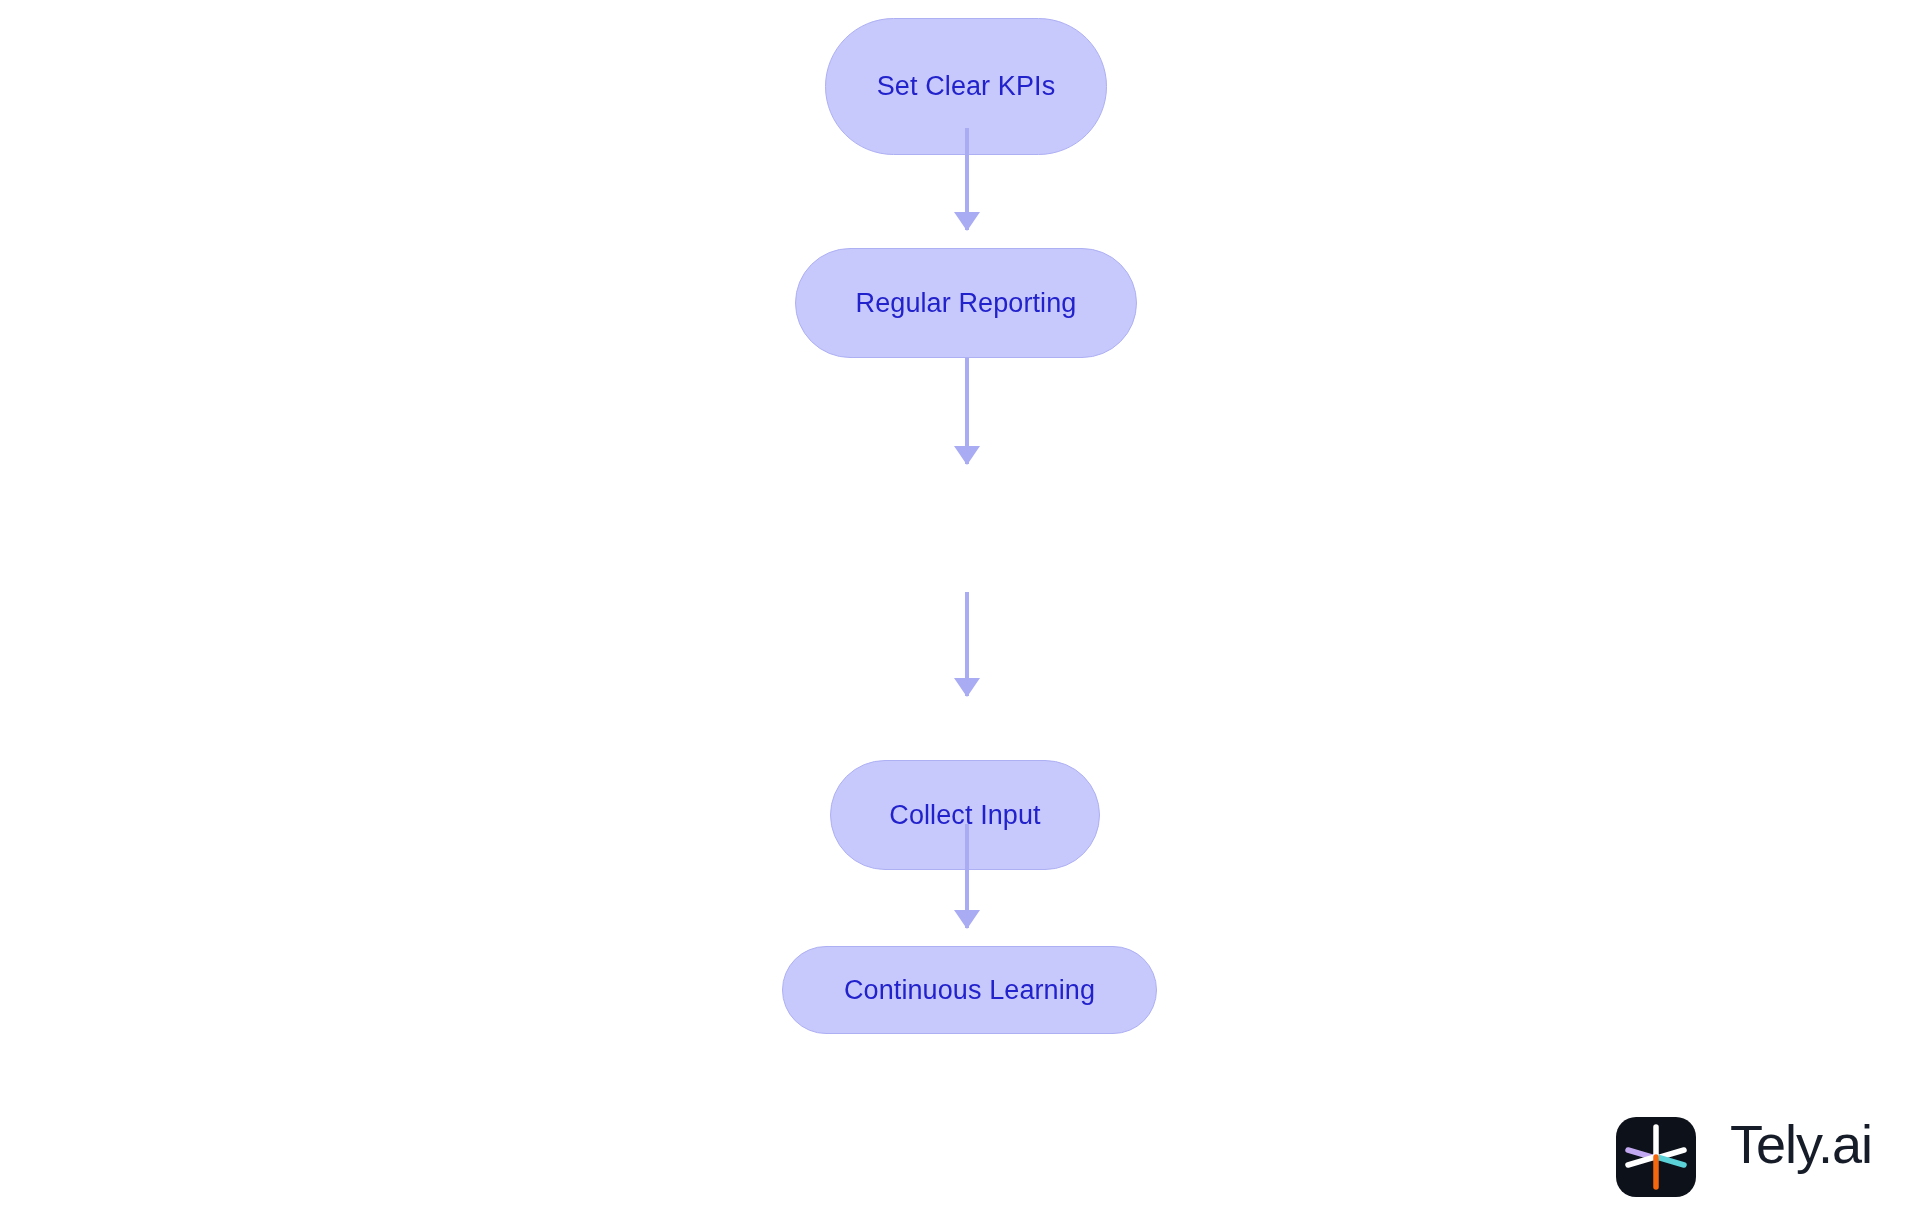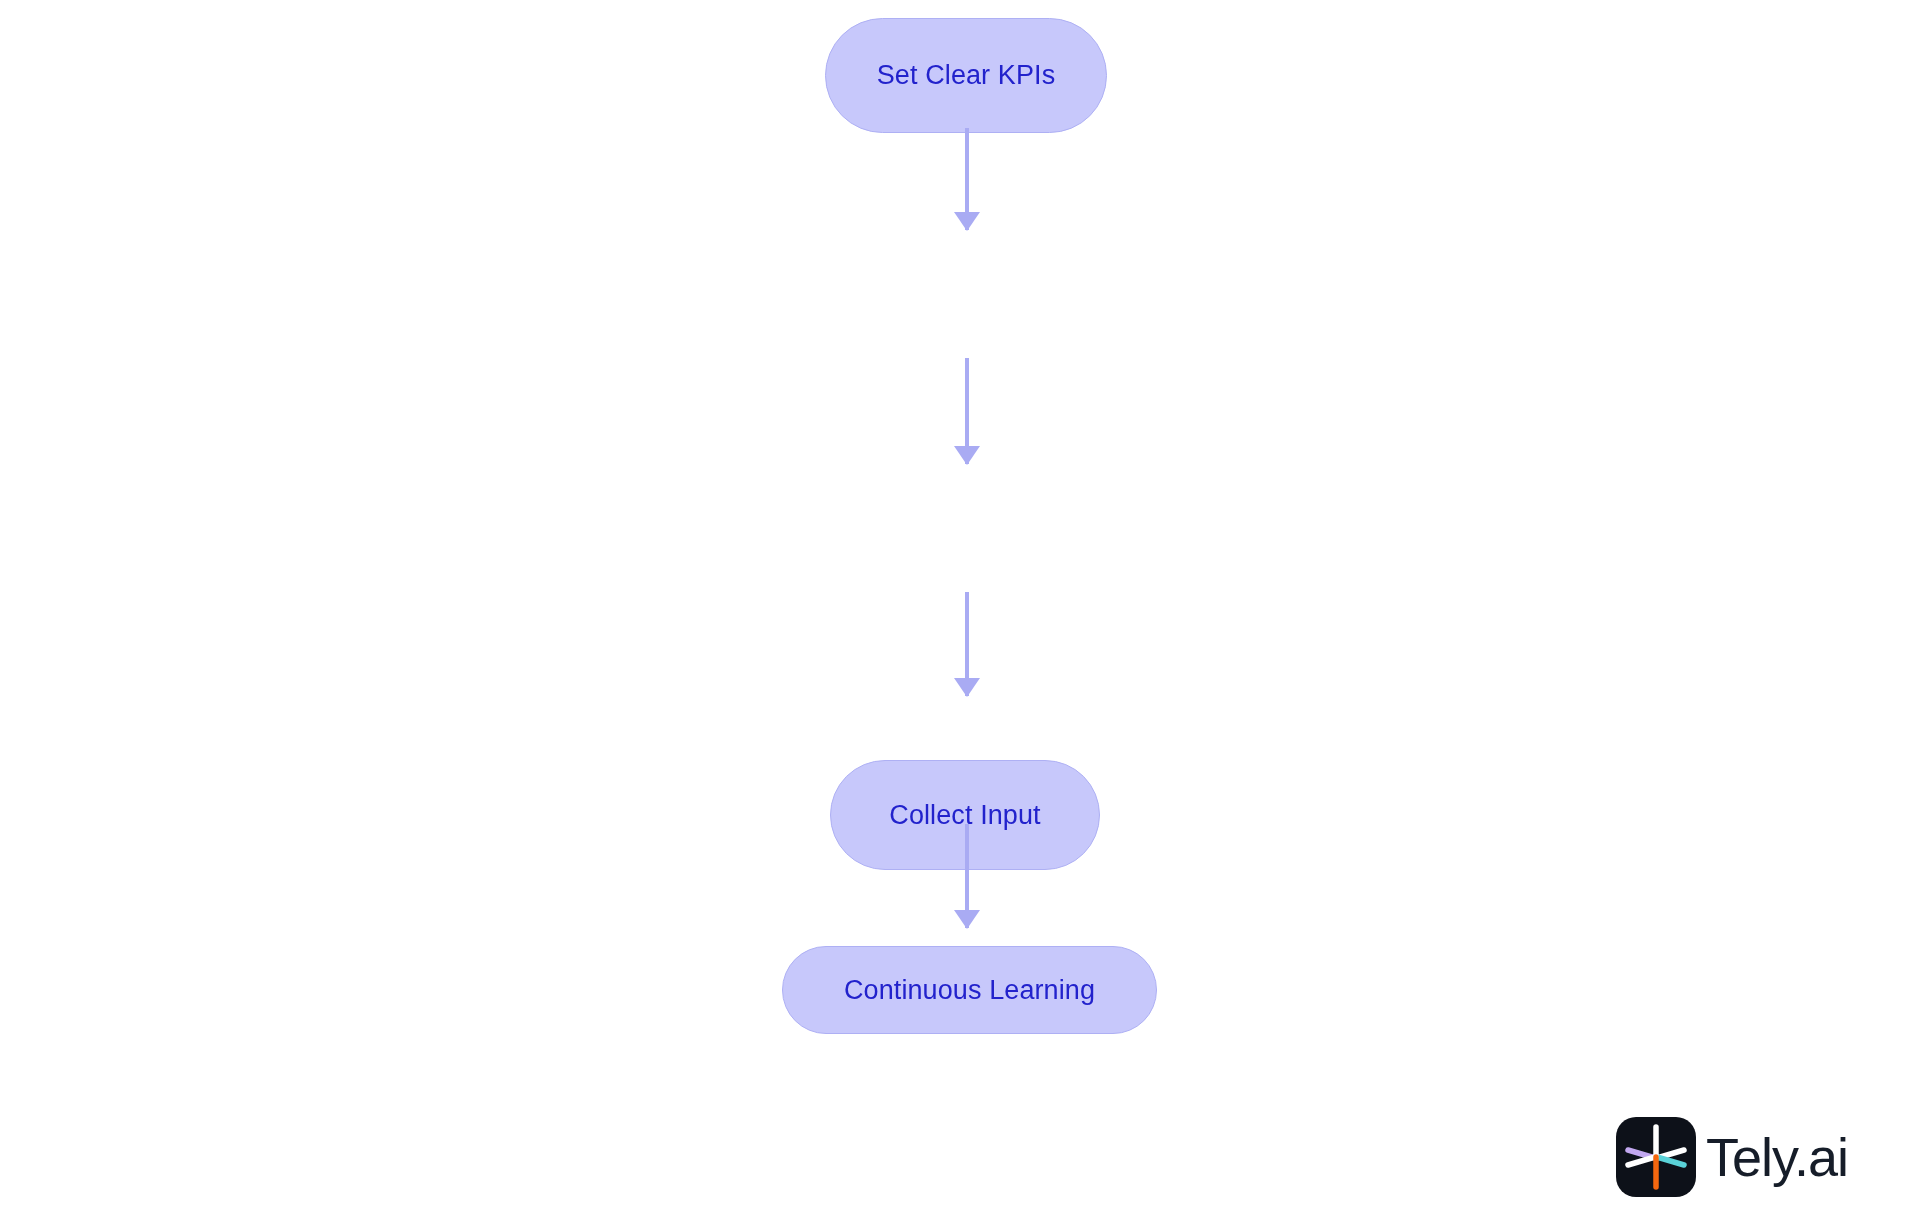--- a/index.html
+++ b/index.html
@@ -38,21 +38,21 @@
   }
 
   .node-label {
     font-size: 27px;
     line-height: 1;
     color: #2222cc;
     font-weight: 400;
   }
 
   
-  .node-1 { left: 825px;  top: 18px;   width: 282px; height: 115px; }
+  .node-1 { left: 825px;  top: 18px;   width: 282px; height: 137px; }
   .node-2 { left: 795px;  top: 248px;  width: 342px; height: 110px; }
   .node-3 { left: 842px;  top: 482px;  width: 248px; height: 110px; }
   .node-4 { left: 830px;  top: 714px;  width: 270px; height: 110px; margin-top: 46px; }
   .node-5 { left: 782px;  top: 946px;  width: 375px; height: 88px; }
 
   
   .connector {
     position: absolute;
     left: 965px;
     width: 4px;
@@ -74,22 +74,21 @@
   .conn-2 { top: 358px; height: 106px; }
   .conn-3 { top: 592px; height: 104px; }
   .conn-4 { top: 824px; height: 104px; }
 
   
   #brand-logo {
     position: absolute;
     left: 1616px;
     top: 1117px;
     display: flex;
-    align-items: center;
-    gap: 10px;
+    gap: 34px;
   }
   .logo-mark {
     width: 80px;
     height: 80px;
     border-radius: 20px;
     background: #0d1119;
     position: relative;
     flex: none;
   }
   .logo-mark svg { display: block; }
@@ -106,20 +105,23 @@
 <body>
 
 <div id="flow-canvas">
 
   <div class="node node-1">
     <span class="node-label">Set Clear KPIs</span>
   </div>
 
   <div class="connector conn-1"></div>
 
+  <div class="node node-2">
+    <span class="node-label">Regular Reporting</span>
+  </div>
 
   <div class="connector conn-2"></div>
 
 
   <div class="connector conn-3"></div>
 
   <div class="node node-4">
     <span class="node-label">Collect Input</span>
   </div>
 

